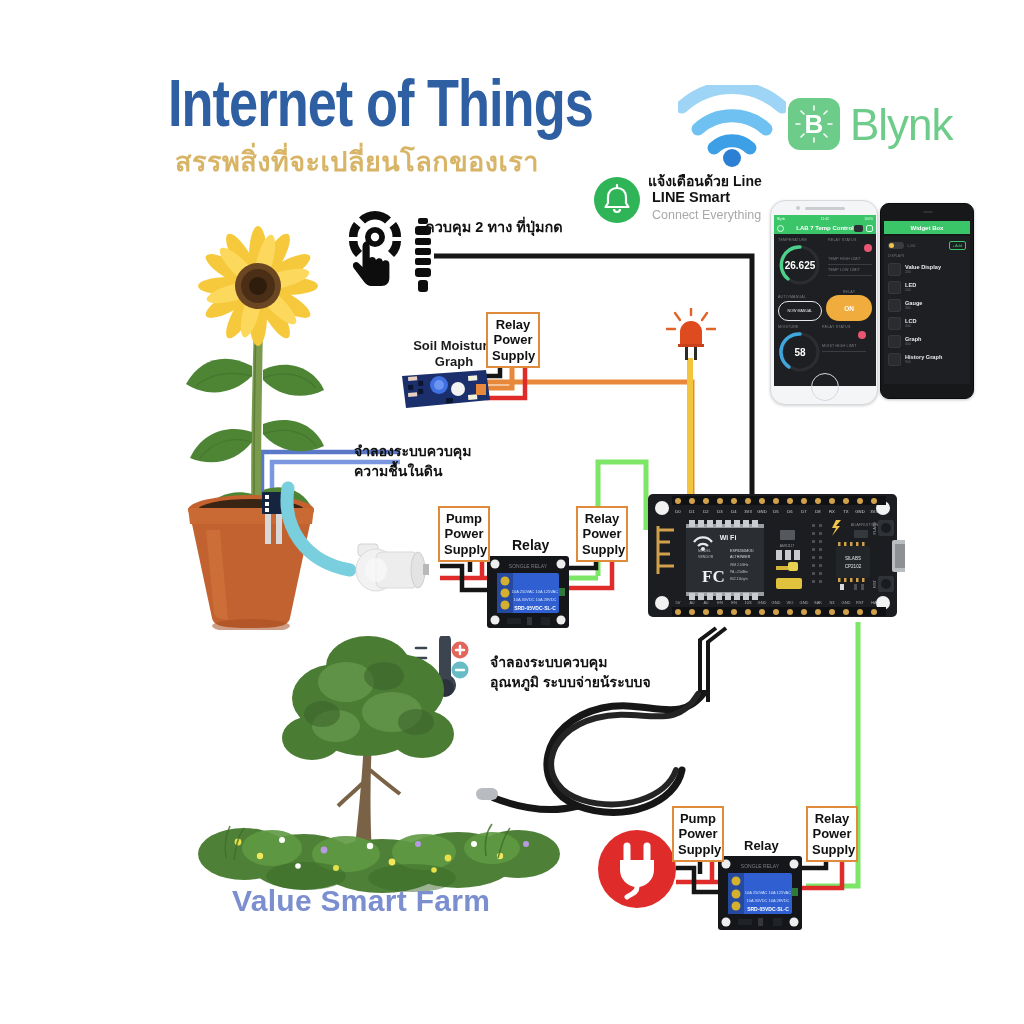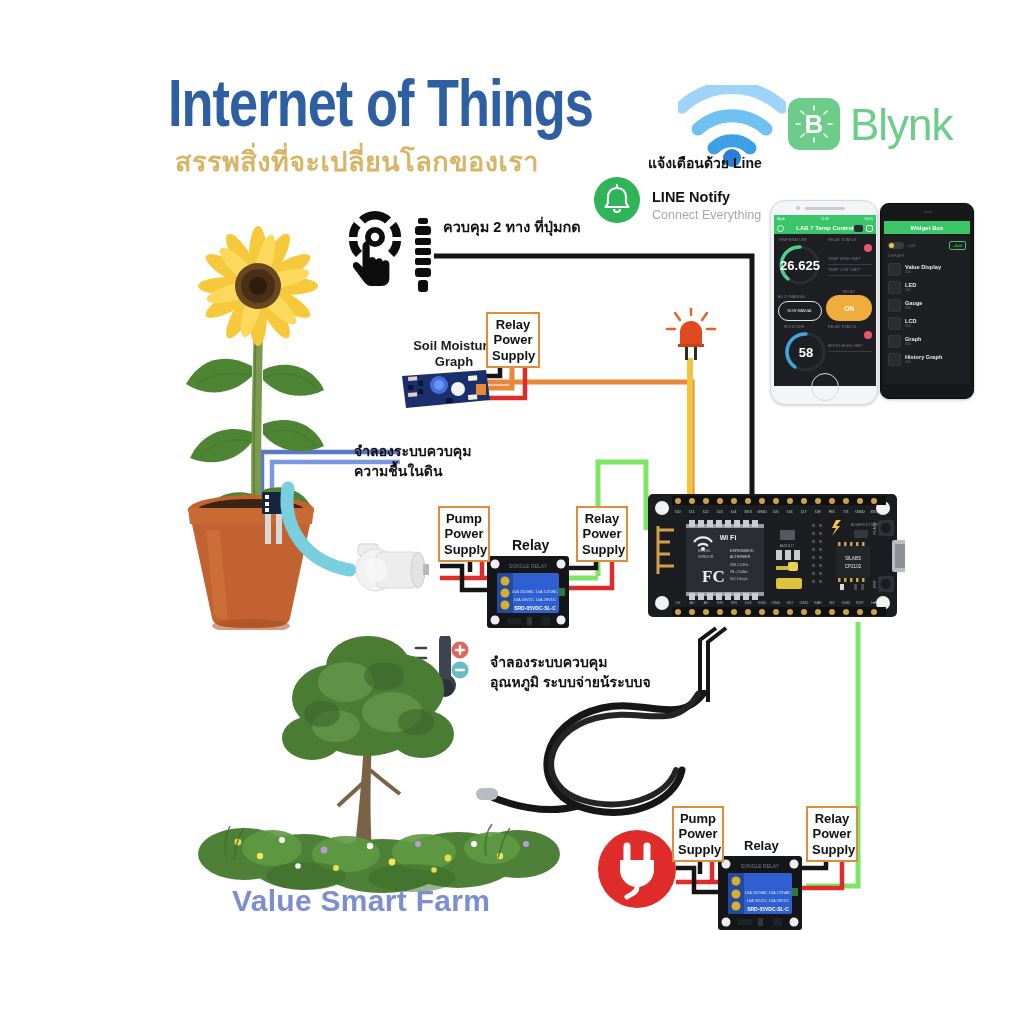--- a/index.html
+++ b/index.html
@@ -38,21 +38,21 @@
   #blynk-logo .bchar { position:absolute; inset:0; display:flex;
      align-items:center; justify-content:center; color:#fff;
      font-size:26px; font-weight:700; }
   #blynk-word { left: 850px; top: 100px; font-size: 44px; color:#6dcc8a;
      font-weight: 400; letter-spacing:-1px; }
   #blynk-caption { left: 783px; top: 150px; font-size: 17px; color:#1b1b1b; font-weight:700; }
 
   
   #line-circle { left: 594px; top: 177px; width: 46px; height: 46px;
      border-radius: 50%; background: #2fb457; }
-  #line-t1 { left: 648px; top: 152px; font-size: 14px; color:#111; font-weight:700;}
+  #line-t1 { left: 648px; top: 170px; font-size: 14px; color:#111; font-weight:700;}
   #line-t2 { left: 652px; top: 189px; font-size: 14.5px; color:#111; font-weight:700;}
   #line-t3 { left: 652px; top: 208px; font-size: 12.5px; color:#a9a9a9; }
 
   
   #phone-ios {
     left: 770px; top: 200px; width: 108px; height: 205px;
     background:#f4f5f7; border-radius: 15px; border:1px solid #d7d9dd;
     box-shadow: 0 1px 3px rgba(0,0,0,.18);
     overflow:hidden;
   }
@@ -73,21 +73,21 @@
   .ios-appbar .lft { position:absolute; left:3px; width:7px; height:7px;
      border:1px solid #d8ffe6; border-radius:50%;}
   .ios-appbar .rgt1 { position:absolute; right:13px; width:9px; height:7px;
      background:#2b2d30; border-radius:2px;}
   .ios-appbar .rgt2 { position:absolute; right:3px; width:7px; height:7px;
      border:1px solid #d8ffe6; border-radius:2px;}
   .ios-body { padding:4px 4px 0 4px; position:relative; height:152px;}
   .mini-lbl { font-size:3.6px; color:#7b7f86; letter-spacing:.2px;}
   .gauge { position:relative; width:44px; height:44px; }
   .gauge .val { position:absolute; inset:0; display:flex; align-items:center;
-     justify-content:center; font-size:13px; color:#fff; font-weight:600;}
+     justify-content:center; font-size:10px; color:#fff; font-weight:600;}
   .dot-red { width:8px;height:8px;border-radius:50%;background:#e8566f;}
   .btn-on { width:46px; height:26px; border-radius:13px; background:#f0ac3c;
      display:flex; align-items:center; justify-content:center;
      font-size:6.5px; color:#fff; font-weight:700; }
   .btn-manual { width:44px; height:20px; border-radius:10px; border:1px solid #e6e8ea;
      display:flex; align-items:center; justify-content:center;
      font-size:3.6px; color:#e6e8ea; }
 
   #phone-android {
     left: 880px; top: 203px; width: 94px; height: 196px;
@@ -110,21 +110,21 @@
      padding:1px 3px;}
   .widget-row { display:flex; align-items:center; gap:4px; padding:2.5px 4px; }
   .widget-ic { width:13px; height:13px; border-radius:2px; background:#2a2c2f;
      border:1px solid #34373b;}
   .widget-nm { font-size:5.6px; color:#e9ebee; font-weight:600; line-height:1.15;}
   .widget-pr { font-size:3.4px; color:#6c7075;}
 
   
   #touch-icon { left: 346px; top: 208px; width: 58px; height: 82px; }
   #switch-icon { left: 412px; top: 216px; width: 22px; height: 78px; }
-  #ctl2way-label { left: 443px; top: 215px; font-size: 14.5px; color:#111; font-weight:700; }
+  #ctl2way-label { left: 425px; top: 215px; font-size: 14.5px; color:#111; font-weight:700; }
 
   
   #plant { left: 168px; top: 218px; width: 180px; height: 420px; }
   #pot { left: 176px; top: 490px; width: 150px; height: 140px; }
 
   
   #soil-label { left: 404px; top: 338px; font-size: 13px; color:#1b1b1b;
      font-weight:700; text-align:center; width:100px; line-height:1.25;}
   #soil-board { left: 398px; top: 368px; width: 92px; height: 42px; }
 
@@ -252,21 +252,21 @@
   <div class="abs" id="blynk-word">Blynk</div>
 
   <div class="abs" id="line-circle">
     <svg viewBox="0 0 46 46" style="position:absolute;inset:0;">
       <path d="M23 11 C17.5 11 14 14.7 14 20 l0 6 -2.5 4 h23 L32 26 l0-6 C32 14.7 28.5 11 23 11 Z" fill="none" stroke="#fff" stroke-width="2.2" stroke-linejoin="round"></path>
       <path d="M20 32 a3 3 0 0 0 6 0" fill="none" stroke="#fff" stroke-width="2.2"></path>
       <line x1="23" y1="8" x2="23" y2="11" stroke="#fff" stroke-width="2.2" stroke-linecap="round"></line>
     </svg>
   </div>
   <div class="abs" id="line-t1">แจ้งเตือนด้วย Line</div>
-  <div class="abs" id="line-t2">LINE Notify</div>
+  <div class="abs" id="line-t2">LINE Smart</div>
   <div class="abs" id="line-t3">Connect Everything</div>
 
   <div class="abs" id="phone-ios">
     <div class="cam"></div>
     <div class="notch"></div>
     <div class="screen">
       <div class="ios-status">
         <span>Blynk</span>
         <span>11:45</span>
         <span>100%</span>
@@ -306,21 +306,21 @@
           <div>
             <div class="mini-lbl">AUTO/MANUAL</div>
             <div class="btn-manual" style="margin-top:2px;">NOW MANUAL</div>
           </div>
           <div>
             <div class="mini-lbl" style="text-align:center;">RELAY</div>
             <div class="btn-on" style="margin-top:1px;">ON</div>
           </div>
         </div>
 
-        <div style="display:flex;justify-content:flex-end;margin-top:4px;">
+        <div style="display:flex;justify-content:flex-start;margin-top:4px;">
           <div>
             <div class="mini-lbl">MOISTURE</div>
             <div class="gauge" style="margin-top:1px;">
               <svg viewBox="0 0 44 44" style="position:absolute;inset:0;">
                 <circle cx="22" cy="22" r="18" fill="none" stroke="#2b2d30" stroke-width="3.2"></circle>
                 <path d="M22 4 A18 18 0 0 0 11 37" fill="none" stroke="#3fa7e0" stroke-width="3.4" stroke-linecap="round"></path>
               </svg>
               <div class="val">58</div>
             </div>
           </div>

